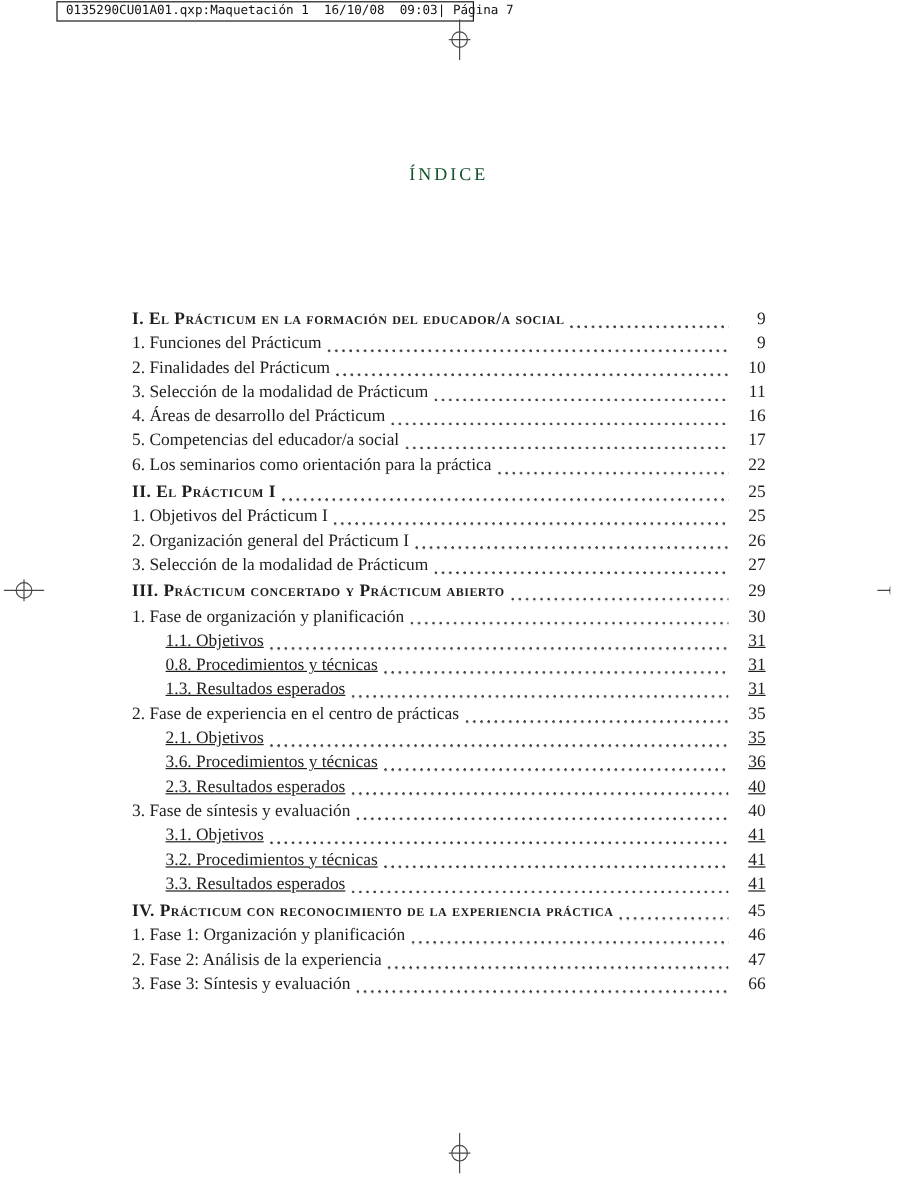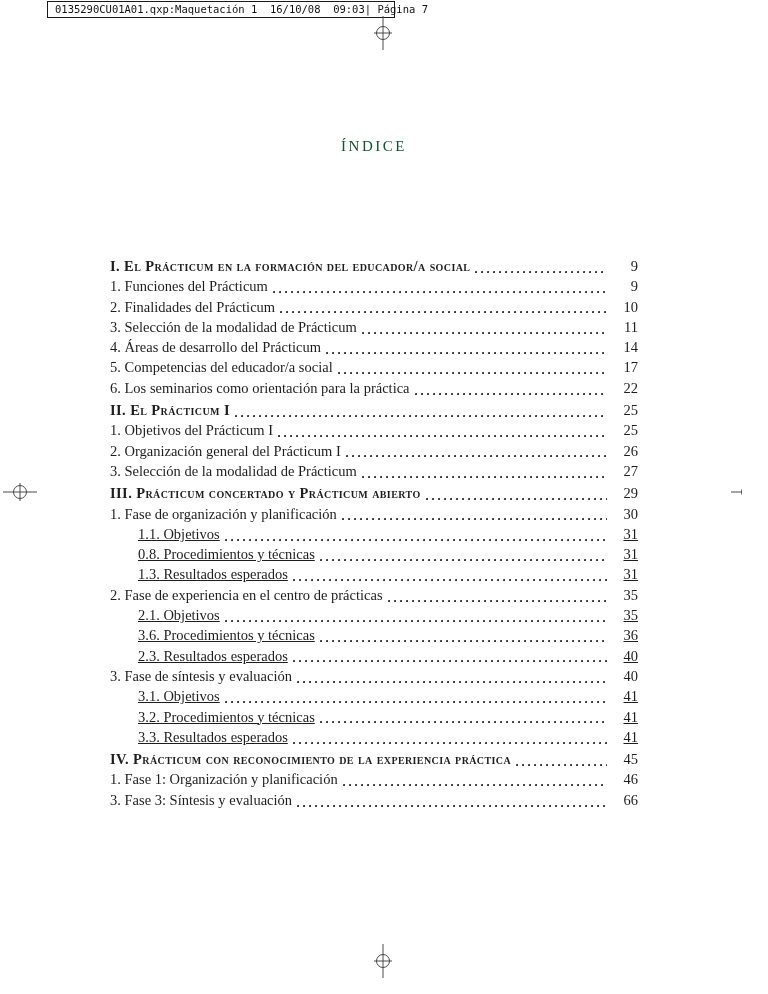--- a/index.html
+++ b/index.html
@@ -161,21 +161,21 @@
           <span class="toc-page">10</span>
         </div>
         <div class="toc-row toc-item">
           <span class="toc-label">3. Selección de la modalidad de Prácticum</span>
           <span class="toc-leader"></span>
           <span class="toc-page">11</span>
         </div>
         <div class="toc-row toc-item">
           <span class="toc-label">4. Áreas de desarrollo del Prácticum</span>
           <span class="toc-leader"></span>
-          <span class="toc-page">14</span>
+          <span class="toc-page">16</span>
         </div>
         <div class="toc-row toc-item">
           <span class="toc-label">5. Competencias del educador/a social</span>
           <span class="toc-leader"></span>
           <span class="toc-page">17</span>
         </div>
         <div class="toc-row toc-item">
           <span class="toc-label">6. Los seminarios como orientación para la práctica</span>
           <span class="toc-leader"></span>
           <span class="toc-page">22</span>
@@ -275,20 +275,25 @@
           <span class="toc-label">IV. Prácticum con reconocimiento de la experiencia práctica</span>
           <span class="toc-leader"></span>
           <span class="toc-page">45</span>
         </div>
         <div class="toc-row toc-item">
           <span class="toc-label">1. Fase 1: Organización y planificación</span>
           <span class="toc-leader"></span>
           <span class="toc-page">46</span>
         </div>
         <div class="toc-row toc-item">
+          <span class="toc-label">2. Fase 2: Análisis de la experiencia</span>
+          <span class="toc-leader"></span>
+          <span class="toc-page">47</span>
+        </div>
+        <div class="toc-row toc-item">
           <span class="toc-label">3. Fase 3: Síntesis y evaluación</span>
           <span class="toc-leader"></span>
           <span class="toc-page">66</span>
         </div>
       </div>
     </div>
 
 </div>
 
 </body></html>

